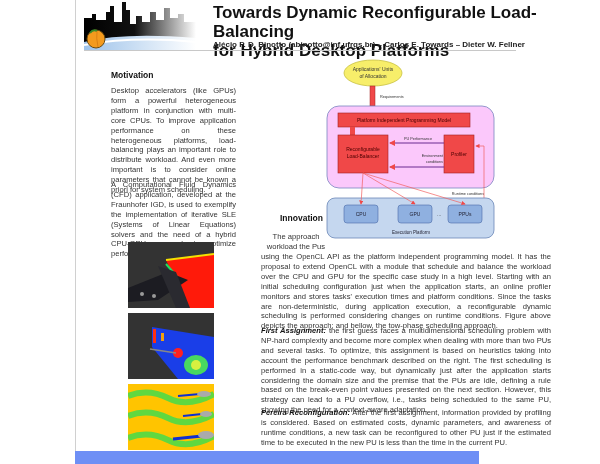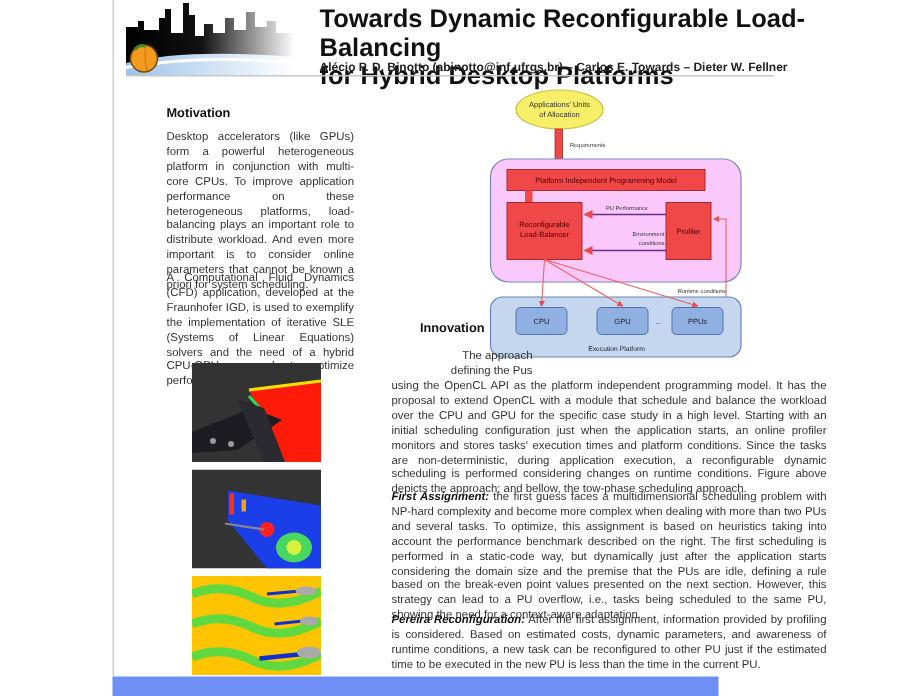--- a/index.html
+++ b/index.html
@@ -140,23 +140,23 @@
     <rect x="122" y="147" width="34" height="18" rx="3" fill="#8fb0e0" stroke="#4a6aa8" stroke-width="0.6"></rect>
     <text x="139" y="158" font-size="5" text-anchor="middle" fill="#223">PPUs</text>
     <text x="85" y="176" font-size="4.5" text-anchor="middle" fill="#223">Execution Platform</text>
 
     <line x1="37" y1="115" x2="35" y2="146" stroke="#f06060" stroke-width="0.7" marker-end="url(#ar)"></line>
     <line x1="37" y1="115" x2="89" y2="146" stroke="#f06060" stroke-width="0.7" marker-end="url(#ar)"></line>
     <line x1="37" y1="115" x2="139" y2="146" stroke="#f06060" stroke-width="0.7" marker-end="url(#ar)"></line>
   </svg>
 
   <div class="h" style="left:244px; top:213px;margin-left:20px;">Innovation</div>
-  <div class="p" style="left:245px; top:232px; width:70px; text-align:right;margin-left:24px;">
+  <div class="p" style="left:245px; top:232px; width:70px; text-align:center;">
     <div>The approach</div>
-    <div> defining the Pus</div>
+    <div> workload the Pus</div>
   </div>
   <div class="p" style="left:245px; top:252px; width:290px;"> using the OpenCL API as the platform independent programming model. It has the proposal to extend OpenCL with a module that schedule and balance the workload over the CPU and GPU for the specific case study in a high level. Starting with an initial scheduling configuration just when the application starts, an online profiler monitors and stores tasks' execution times and platform conditions. Since the tasks are non-deterministic, during application execution, a reconfigurable dynamic scheduling is performed considering changes on runtime conditions. Figure above depicts the approach; and bellow, the tow-phase scheduling approach.</div>
 
   <div class="p" style="left:245px; top:326px; width:290px;">
     <i class="b">First Assignment:</i><span> the first guess faces a multidimensional scheduling problem with NP-hard complexity and become more complex when dealing with more than two PUs and several tasks. To optimize, this assignment is based on heuristics taking into account the performance benchmark described on the right. The first scheduling is performed in a static-code way, but dynamically just after the application starts considering the domain size and the premise that the PUs are idle, defining a rule based on the break-even point values presented on the next section. However, this strategy can lead to a PU overflow, i.e., tasks being scheduled to the same PU, showing the need for a </span><b class="inl">context-aware</b><span> adaptation.</span>
   </div>
 
   <div class="p" style="left:245px; top:408px; width:290px;">
     <i class="b">Pereira Reconfiguration:</i><span> After the first assignment, information provided by profiling is considered. Based on estimated costs, dynamic parameters, and awareness of runtime conditions, a new task can be reconfigured to other PU just if the estimated time to be executed in the new PU is less than the time in the current PU.</span>
   </div>

